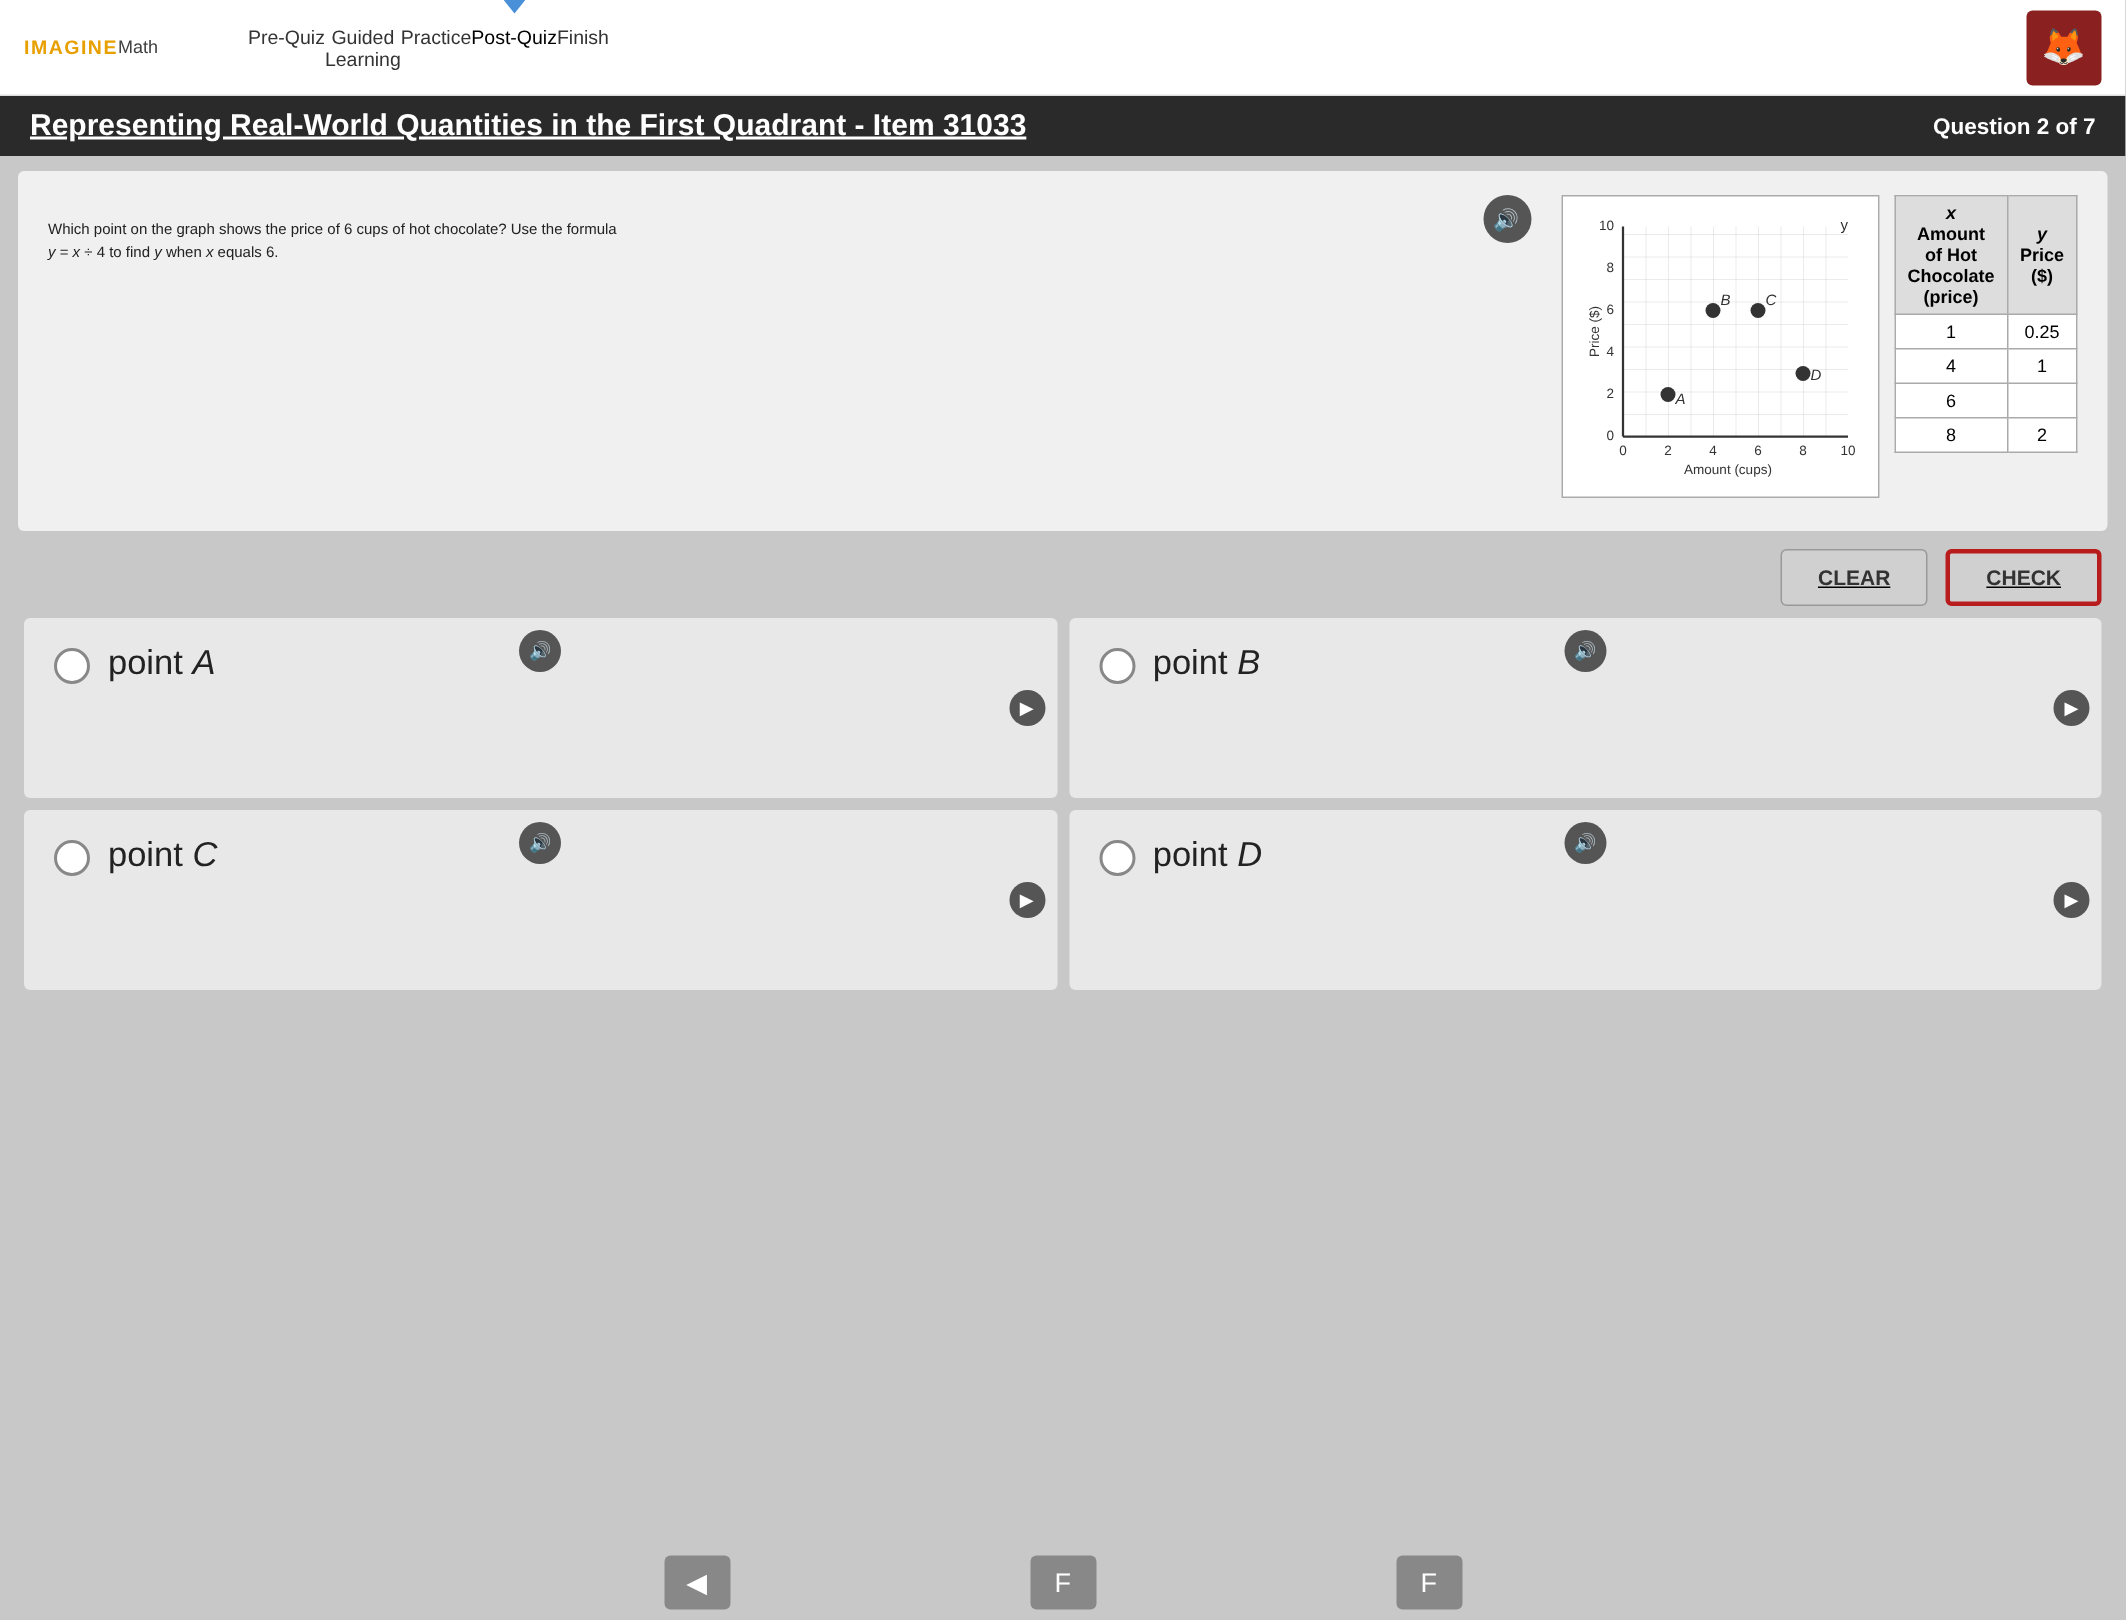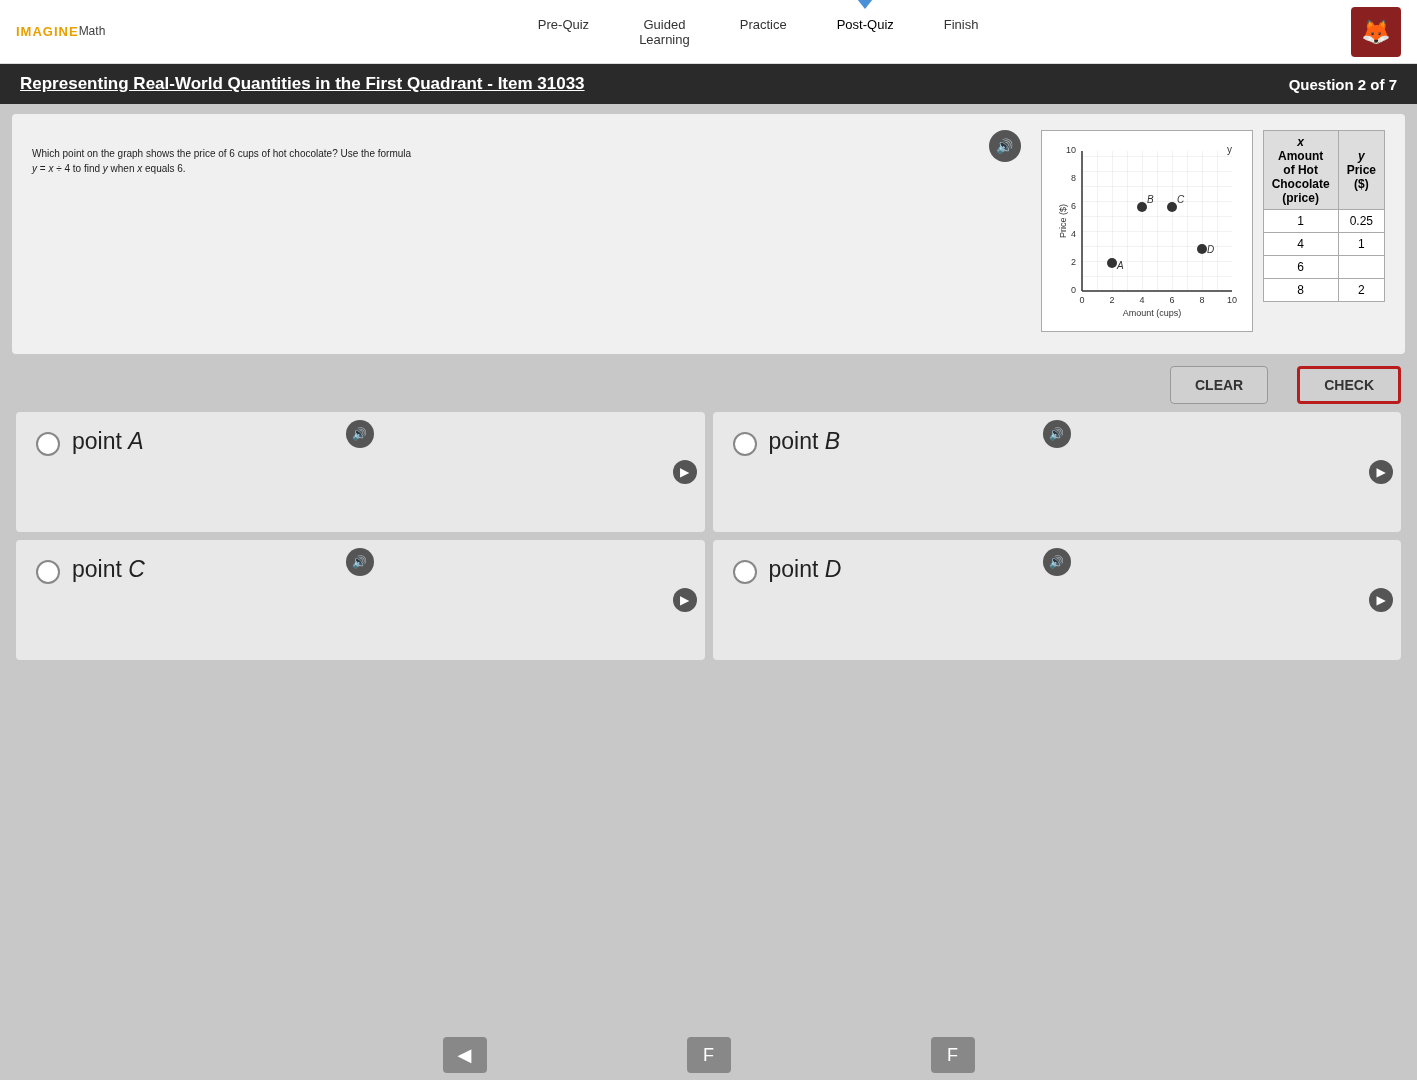--- a/index.html
+++ b/index.html
@@ -31,23 +31,21 @@
       color: #e8a000;
       letter-spacing: 1px;
       text-transform: uppercase;
     }
     .brand-sub {
       font-size: 12px;
       color: #404040;
     }
     .nav-items {
       display: flex;
-      gap: 50px;
       flex: 1;
-      justify-content: center;
     }
     .nav-item {
       font-size: 13px;
       color: #333;
       cursor: pointer;
       text-align: center;
       position: relative;
     }
     .nav-item.active {
       color: #000;
@@ -79,21 +77,21 @@
     .title-bar {
       background: #2a2a2a;
       color: white;
       display: flex;
       justify-content: space-between;
       align-items: center;
       padding: 8px 20px;
       height: 40px;
     }
     .title-bar-text {
-      font-size: 17px;
+      font-size: 20px;
       font-weight: bold;
       text-decoration: underline;
     }
     .question-counter {
       font-size: 15px;
       font-weight: bold;
     }
 
     
     .main-content {
@@ -172,23 +170,24 @@
     }
     .data-table th {
       background: #ddd;
       font-weight: bold;
     }
 
     
     .buttons-row {
       display: flex;
       justify-content: flex-end;
-      gap: 29px;
+      gap: 12px;
       padding: 0 4px;
       margin-top: 4px;
+      text-decoration: underline;
     }
     .btn-clear {
       background: #d0d0d0;
       border: 1px solid #999;
       border-radius: 4px;
       padding: 8px 24px;
       font-size: 14px;
       font-weight: bold;
       cursor: pointer;
       color: #333;

